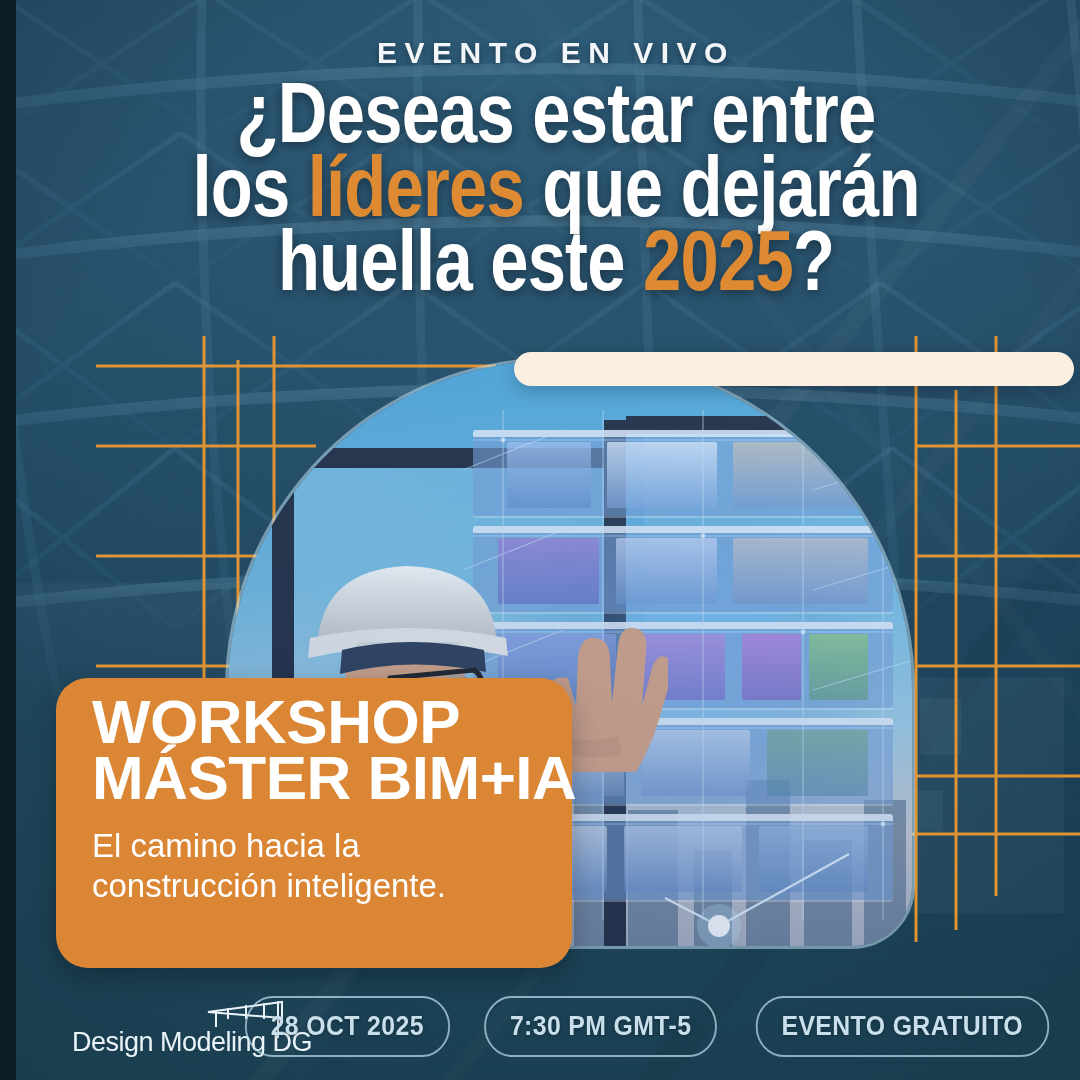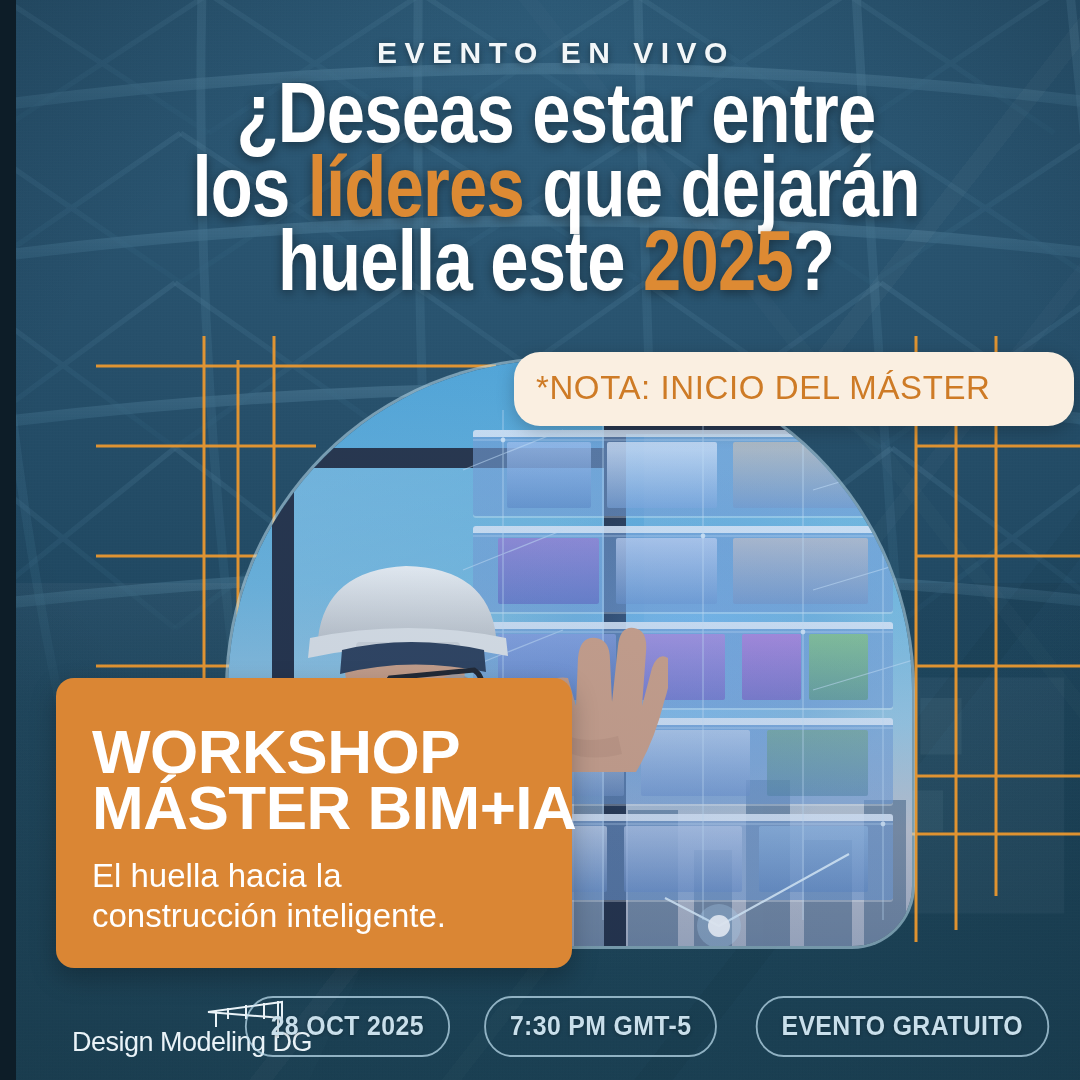--- a/index.html
+++ b/index.html
@@ -90,22 +90,22 @@
     position:absolute;left:498px;top:352px;width:560px;
     background:#FAEFE1;border-radius:26px;
     padding:16px 22px 18px 22px;
     color:#CE7B26;font-size:33px;line-height:1.22;letter-spacing:.6px;
     box-shadow:0 5px 18px rgba(0,0,0,.22);
   }
   .note span{display:block;white-space:nowrap;}
 
   .card{
     position:absolute;left:40px;top:678px;width:516px;height:290px;
-    background:#DA8634;border-radius:18px;
-    padding:46px 36px 0 36px;
+    background:#DA8634;border-radius:32px;
+    padding:16px 36px 0 36px;
     box-shadow:0 10px 26px rgba(0,0,0,.25);
   }
   .card-title{
     color:#FFFFFF;font-weight:700;font-size:62px;line-height:.90;
     font-family:"Liberation Sans Narrow","Liberation Sans",sans-serif;
     letter-spacing:-.5px;white-space:nowrap;
   }
   .card-title span{display:block;}
   .card-sub{
     margin-top:20px;color:#FFFFFF;font-size:33px;line-height:1.22;font-weight:400;
@@ -365,30 +365,29 @@
 
   <div class="eyebrow">EVENTO EN VIVO</div>
 
   <div class="headline">
     <span class="l">¿Deseas estar entre</span>
     <span class="l"><span>los </span><span class="hl-o">líderes</span><span> que dejarán</span></span>
     <span class="l"><span>huella este </span><span class="hl-o">2025</span><span>?</span></span>
   </div>
 
   <div class="note">
-    <span>*NOTA: INICIO DEL MÁSTER</span>
   </div>
 
   <div class="card">
     <div class="card-title">
       <span>WORKSHOP</span>
       <span>MÁSTER BIM+IA</span>
     </div>
     <div class="card-sub">
-      <span>El huella hacia la</span>
+      <span>El camino hacia la</span>
       <span>construcción inteligente.</span>
     </div>
   </div>
 
   <div class="logo">
     <svg style="position:absolute;left:118px;top:-6px;width:100px;height:42px;" viewBox="0 0 100 42">
       <g stroke="#EAF3F8" stroke-width="2" fill="none" stroke-linecap="square">
         <path d="M18 16 L92 6 L92 22 L18 16 Z"></path>
         <path d="M74 8 L74 22"></path>
         <path d="M56 10 L56 22"></path>

